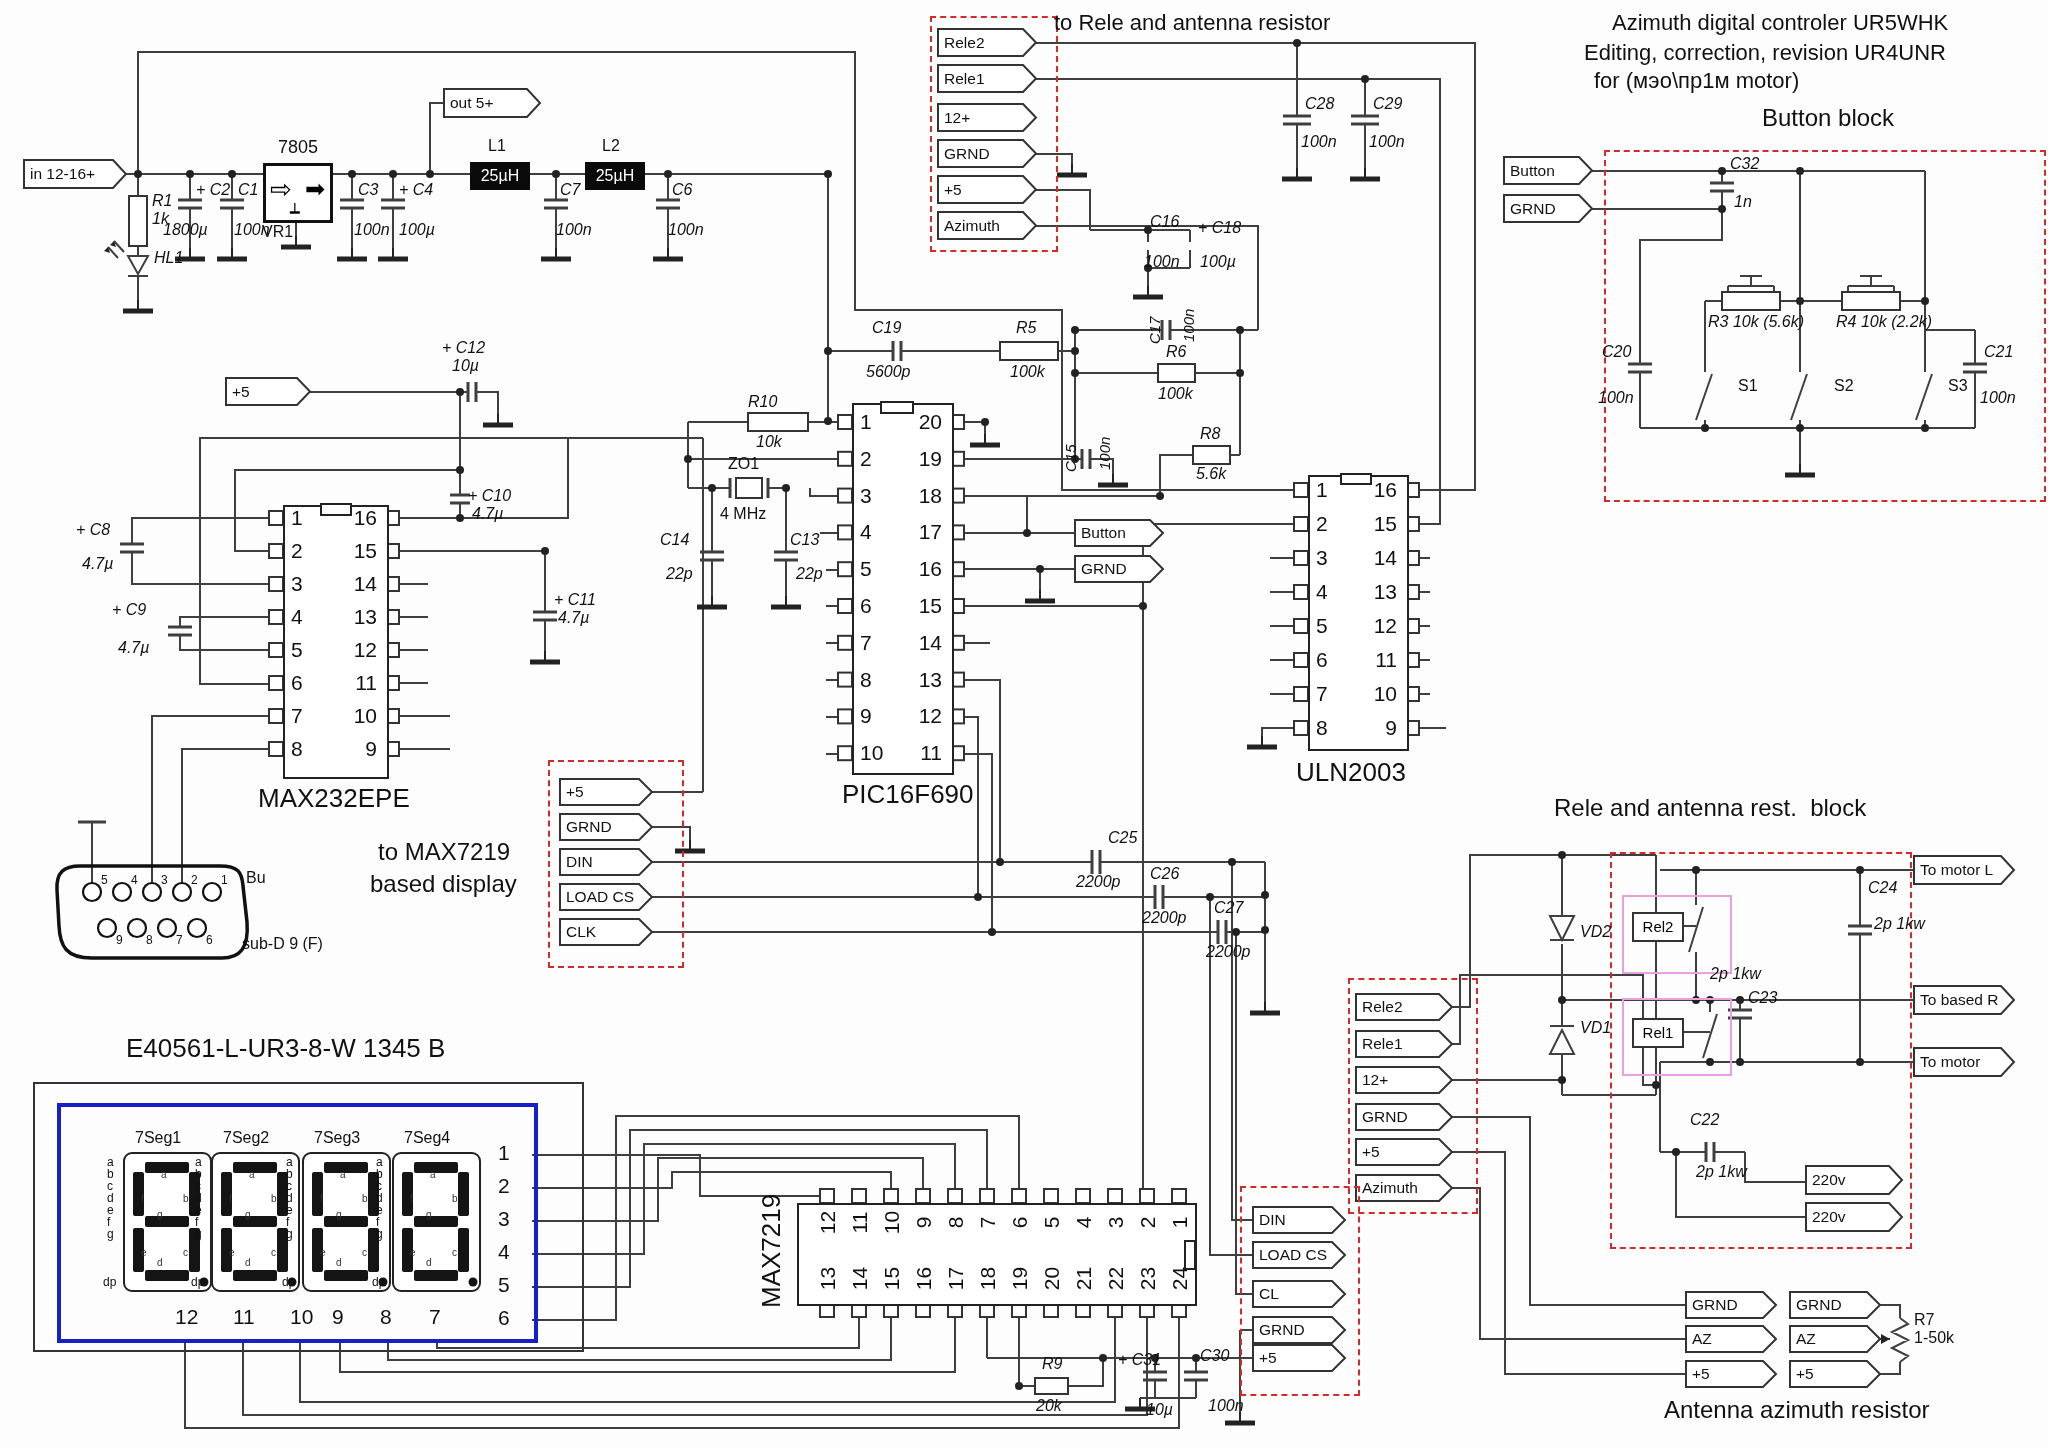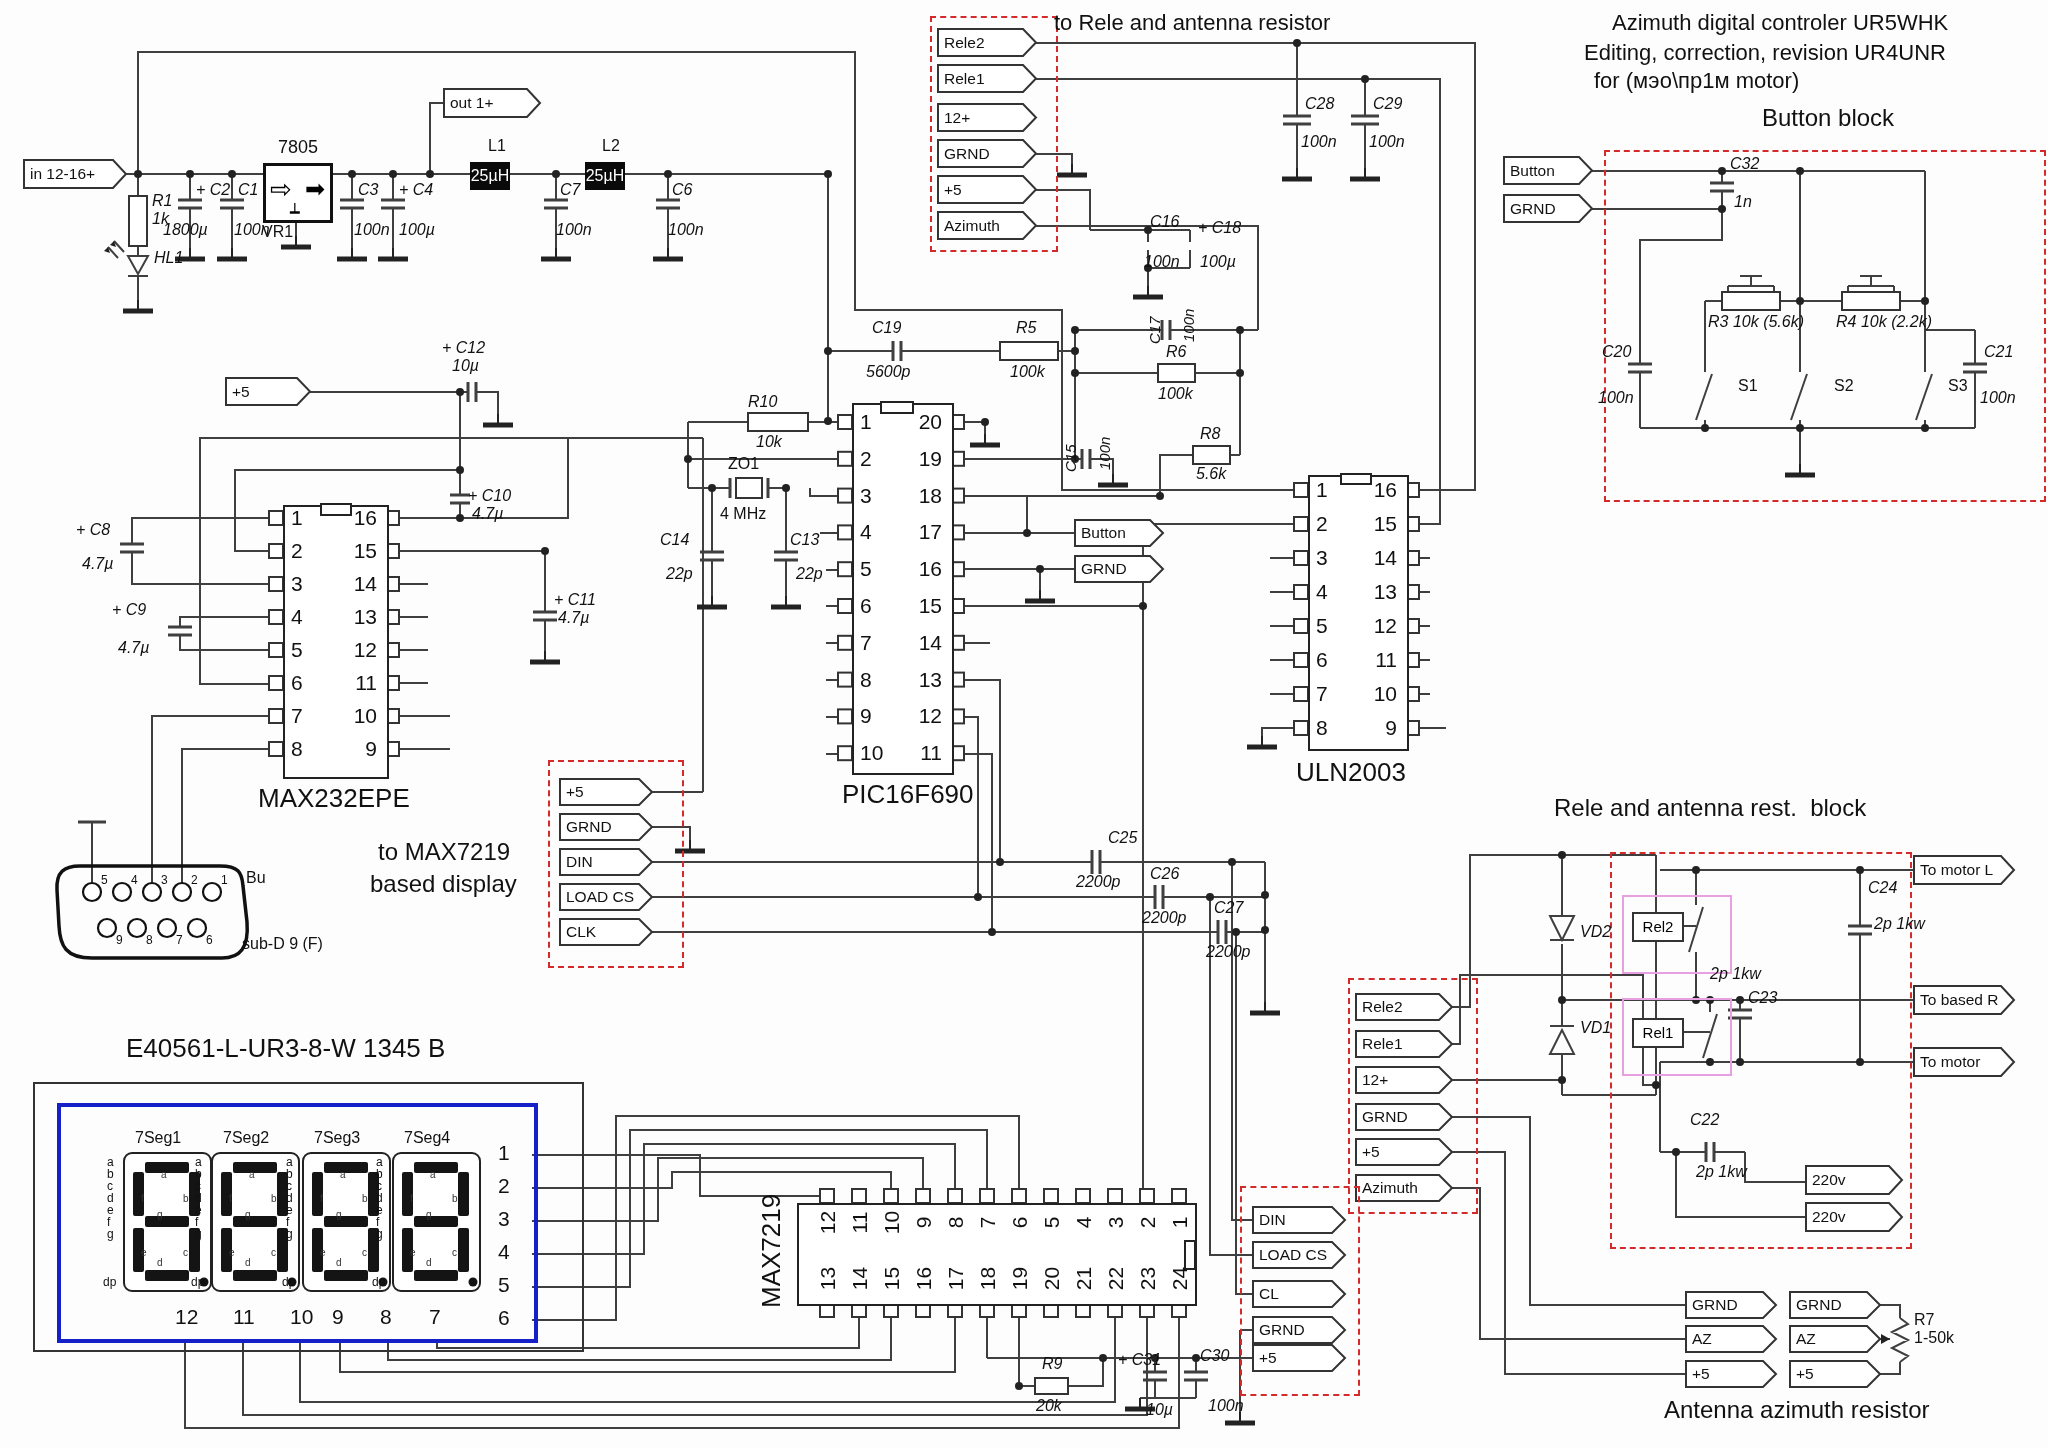--- a/index.html
+++ b/index.html
@@ -17,21 +17,21 @@
   .tiny{font:12px/1 "Liberation Sans",sans-serif;font-style:normal}
   .pin{position:absolute;font:21px/1 "Liberation Sans",sans-serif;color:#111;white-space:nowrap}
   .pinr{width:40px;text-align:right}
   .rpin{transform:rotate(-90deg);transform-origin:center center;width:30px;text-align:center}
   .chip{position:absolute;background:#fff;border:2.5px solid #222}
   .rbox{position:absolute;border:2.5px dashed #d42a2a}
   .pinkbox{position:absolute;border:2px solid #e9a0e0}
   .bluebox{position:absolute;border:4px solid #1620c8}
   .thinbox{position:absolute;border:2px solid #333}
   .ind{position:absolute;background:#0a0a0a;color:#fff;font:16px/28px "Liberation Sans",sans-serif;
-       text-align:center;width:40px;height:28px}
+       text-align:center;width:60px;height:28px}
   .coil{position:absolute;background:#fff;border:2px solid #333;font:15px/26px "Liberation Sans",sans-serif;
         text-align:center;width:48px;height:26px}
   .vr{position:absolute;border:3px solid #111;background:#fff;width:64px;height:54px}
   .vr .a1{position:absolute;left:4px;top:8px;font-size:26px}
   .vr .a2{position:absolute;right:5px;top:9px;font-size:24px}
   .vr .a3{position:absolute;left:24px;bottom:-2px;font-size:16px}
   .flaglbl{position:absolute;font:15.5px/1 "Liberation Sans",sans-serif;color:#111;white-space:pre}
   .seg7{position:absolute;border:2.5px solid #222;border-radius:9px;background:#fff}
   .dlet{position:absolute;font:10px/1 "Liberation Sans",sans-serif;color:#333}
 </style>
@@ -570,21 +570,21 @@
       <span class="lbl big pl" style="left: 1584px; top: 40px;">Editing, correction, revision UR4UNR</span>
       <span class="lbl big pl" style="left: 1594px; top: 68px;">for (мэо\пр1м motor)</span>
       <span class="lbl big pl" style="left: 1054px; top: 10px;">to Rele and antenna resistor</span>
       <span class="lbl big2 pl" style="left: 1762px; top: 104px;">Button block</span>
       <span class="lbl big2 pl" style="left: 378px; top: 838px;">to MAX7219</span>
       <span class="lbl big2 pl" style="left: 370px; top: 870px;">based display</span>
       <span class="lbl big2 pl" style="left: 1554px; top: 794px;">Rele and antenna rest.  block</span>
       <span class="lbl big2 pl" style="left: 1664px; top: 1396px;">Antenna azimuth resistor</span>
       <span class="lbl name pl" style="left: 126px; top: 1034px;">E40561-L-UR3-8-W 1345 B</span>
       <span class="flaglbl" style="left: 30px; top: 166px;">in 12-16+</span>
-      <span class="flaglbl" style="left: 450px; top: 95px;">out 1+</span>
+      <span class="flaglbl" style="left: 450px; top: 95px;">out 5+</span>
       <span class="flaglbl" style="left: 232px; top: 383.5px;">+5</span>
       <span class="flaglbl" style="left: 944px; top: 34.5px;">Rele2</span>
       <span class="flaglbl" style="left: 944px; top: 70.5px;">Rele1</span>
       <span class="flaglbl" style="left: 944px; top: 109.5px;">12+</span>
       <span class="flaglbl" style="left: 944px; top: 145.5px;">GRND</span>
       <span class="flaglbl" style="left: 944px; top: 181.5px;">+5</span>
       <span class="flaglbl" style="left: 944px; top: 217.5px;">Azimuth</span>
       <span class="flaglbl" style="left: 1510px; top: 162.5px;">Button</span>
       <span class="flaglbl" style="left: 1510px; top: 200.5px;">GRND</span>
       <span class="flaglbl" style="left: 566px; top: 784px;">+5</span>

